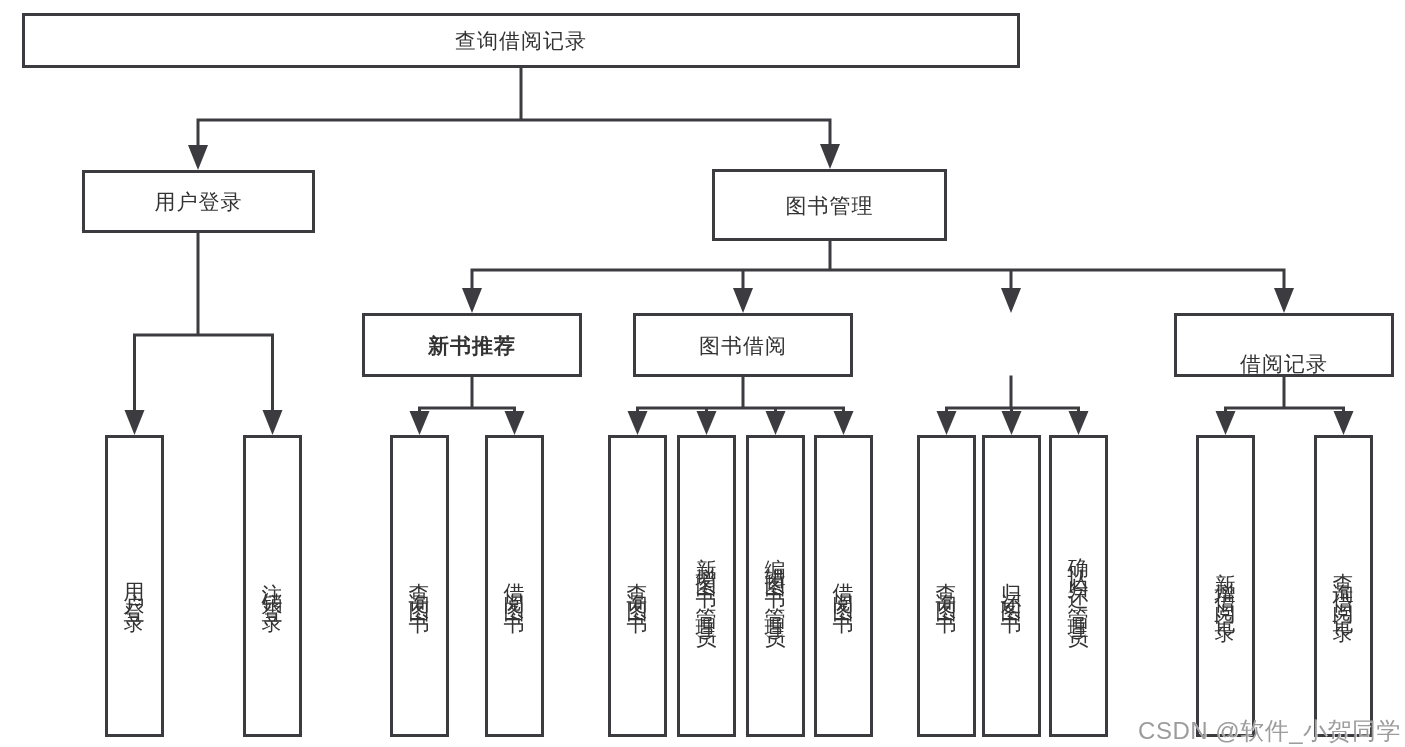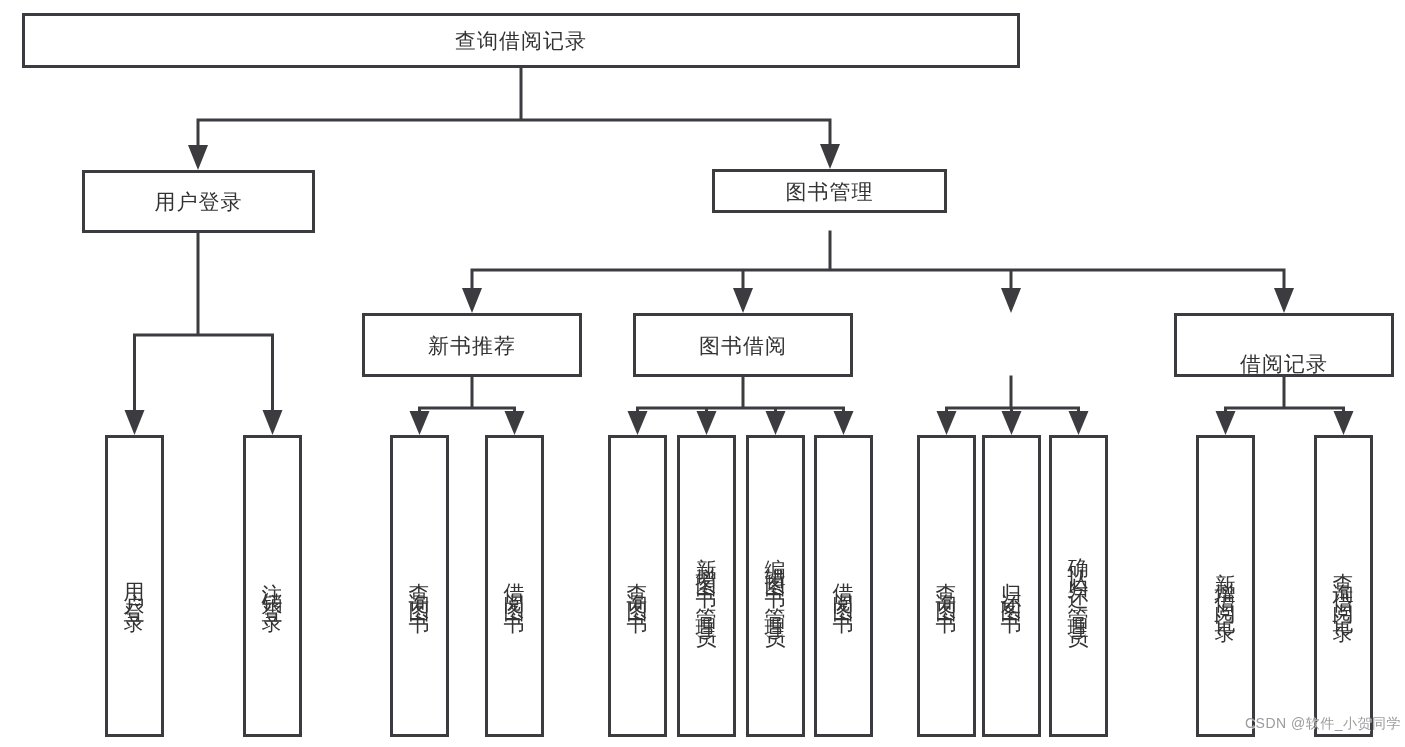--- a/index.html
+++ b/index.html
@@ -26,25 +26,25 @@
     color:var(--text);font-size:21px;line-height:1;
     text-align:center;
   }
   .hbox{letter-spacing:1px;}
   .root{left:22px;top:13px;width:998px;height:55px;}
   .vbox{top:435px;width:59px;height:302px;}
   .vtext{
     writing-mode:vertical-rl;text-orientation:mixed;
     letter-spacing:10px;font-size:21px;line-height:1;white-space:nowrap;
   }
-  .lvl1{top:169px;height:44px;}
+  .lvl1{top:169px;height:72px;}
   .lvl2{top:313px;height:64px;width:220px;}
   #watermark{
     position:absolute;left:0;top:715px;width:1401px;
-    text-align:right;font-size:14px;color:var(--wm);
+    text-align:right;font-size:24px;color:var(--wm);
     text-shadow:1px 1px 0 rgba(255,255,255,0.75);
     letter-spacing:0.5px;z-index:5;
   }
 </style>
 </head>
 <body>
 
 <div id="canvas">
 
   <svg id="connectors" viewBox="0 0 1405 747" xmlns="http://www.w3.org/2000/svg">
@@ -94,21 +94,21 @@
     <span>查询借阅记录</span>
   </div>
 
   <div class="box hbox lvl1" style="left:82px;width:233px;top:170px;height:63px;">
     <span>用户登录</span>
   </div>
   <div class="box hbox lvl1" style="left:712px;width:235px;">
     <span>图书管理</span>
   </div>
 
-  <div class="box hbox lvl2" style="left:362px;">
+  <div class="box hbox lvl2" style="left:362px;font-weight:bold;">
     <span>新书推荐</span>
   </div>
   <div class="box hbox lvl2" style="left:633px;">
     <span>图书借阅</span>
   </div>
   <div class="box hbox lvl2" style="left:1174px;align-items:flex-end;">
     <span>借阅记录</span>
   </div>
 
   <div class="box vbox" style="left:105px;">

